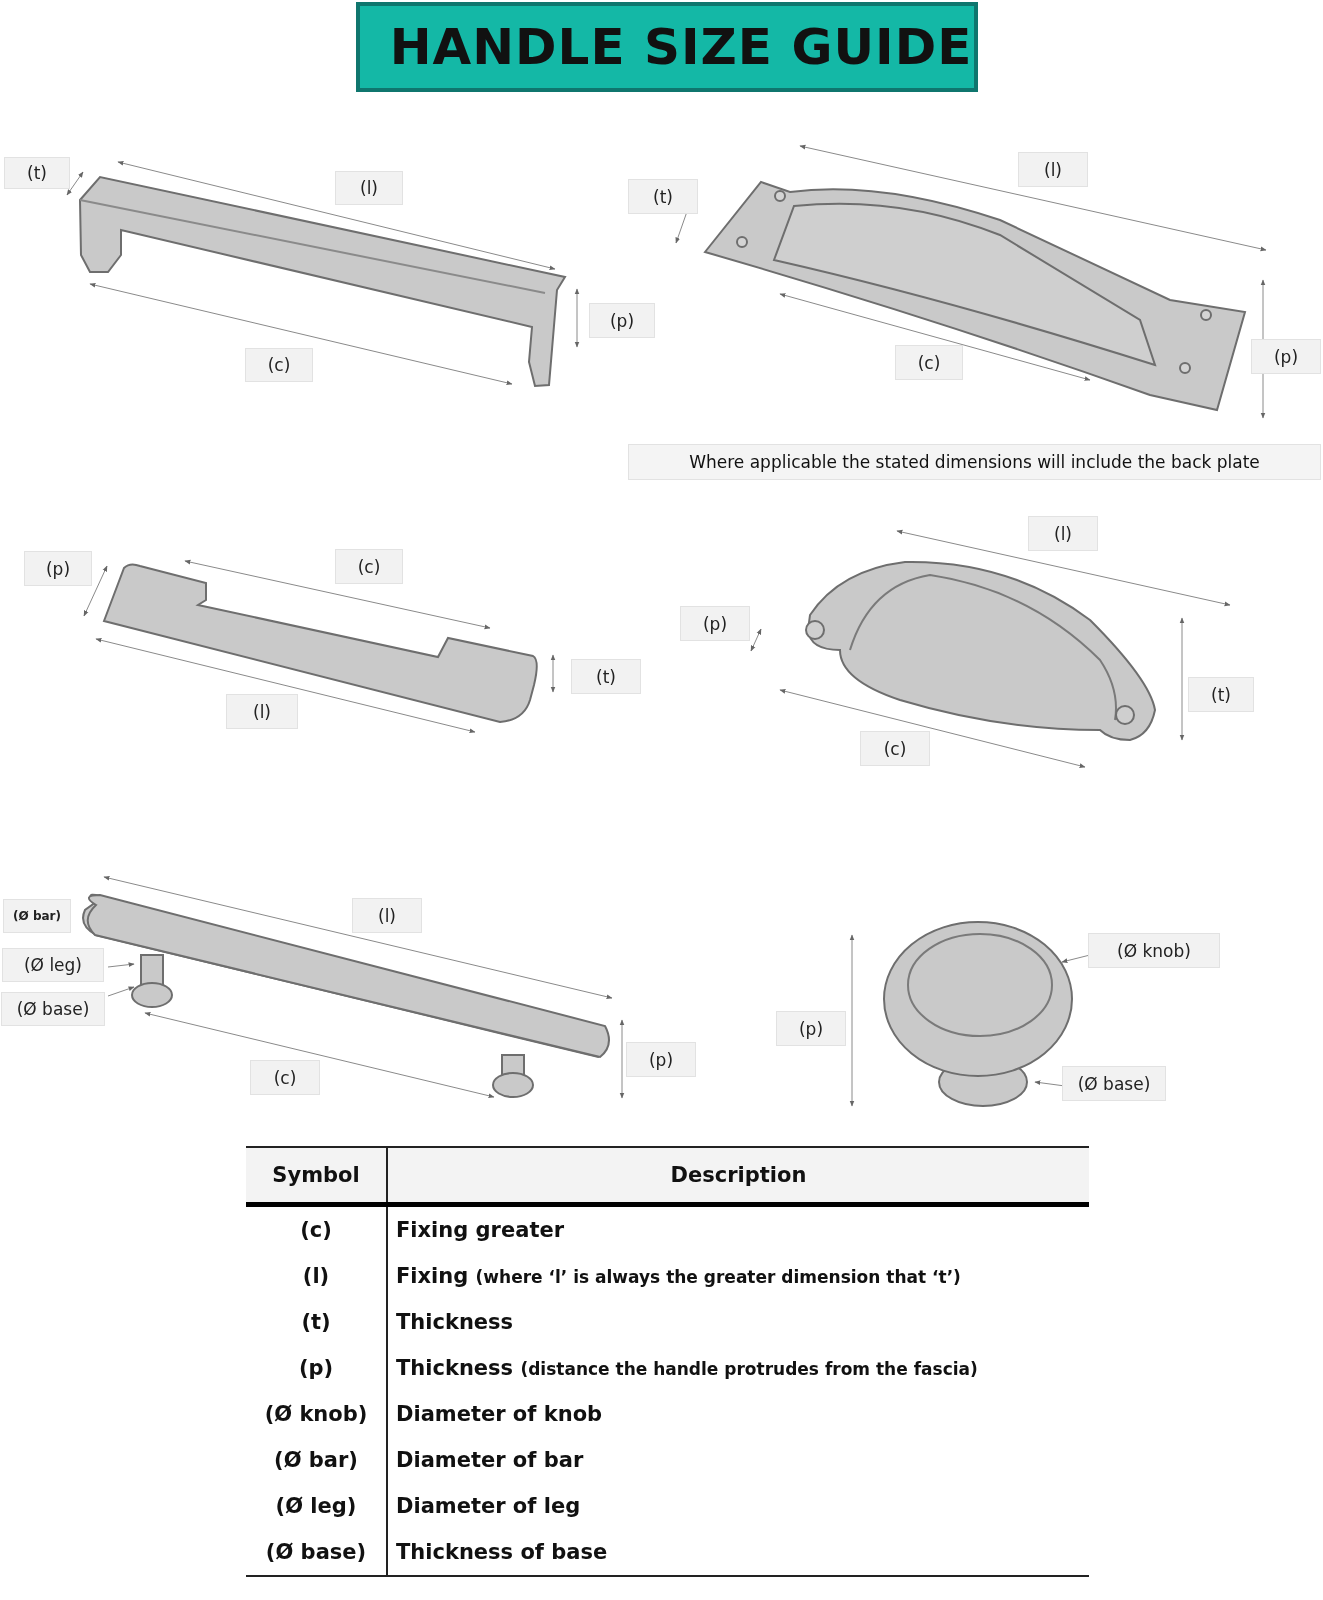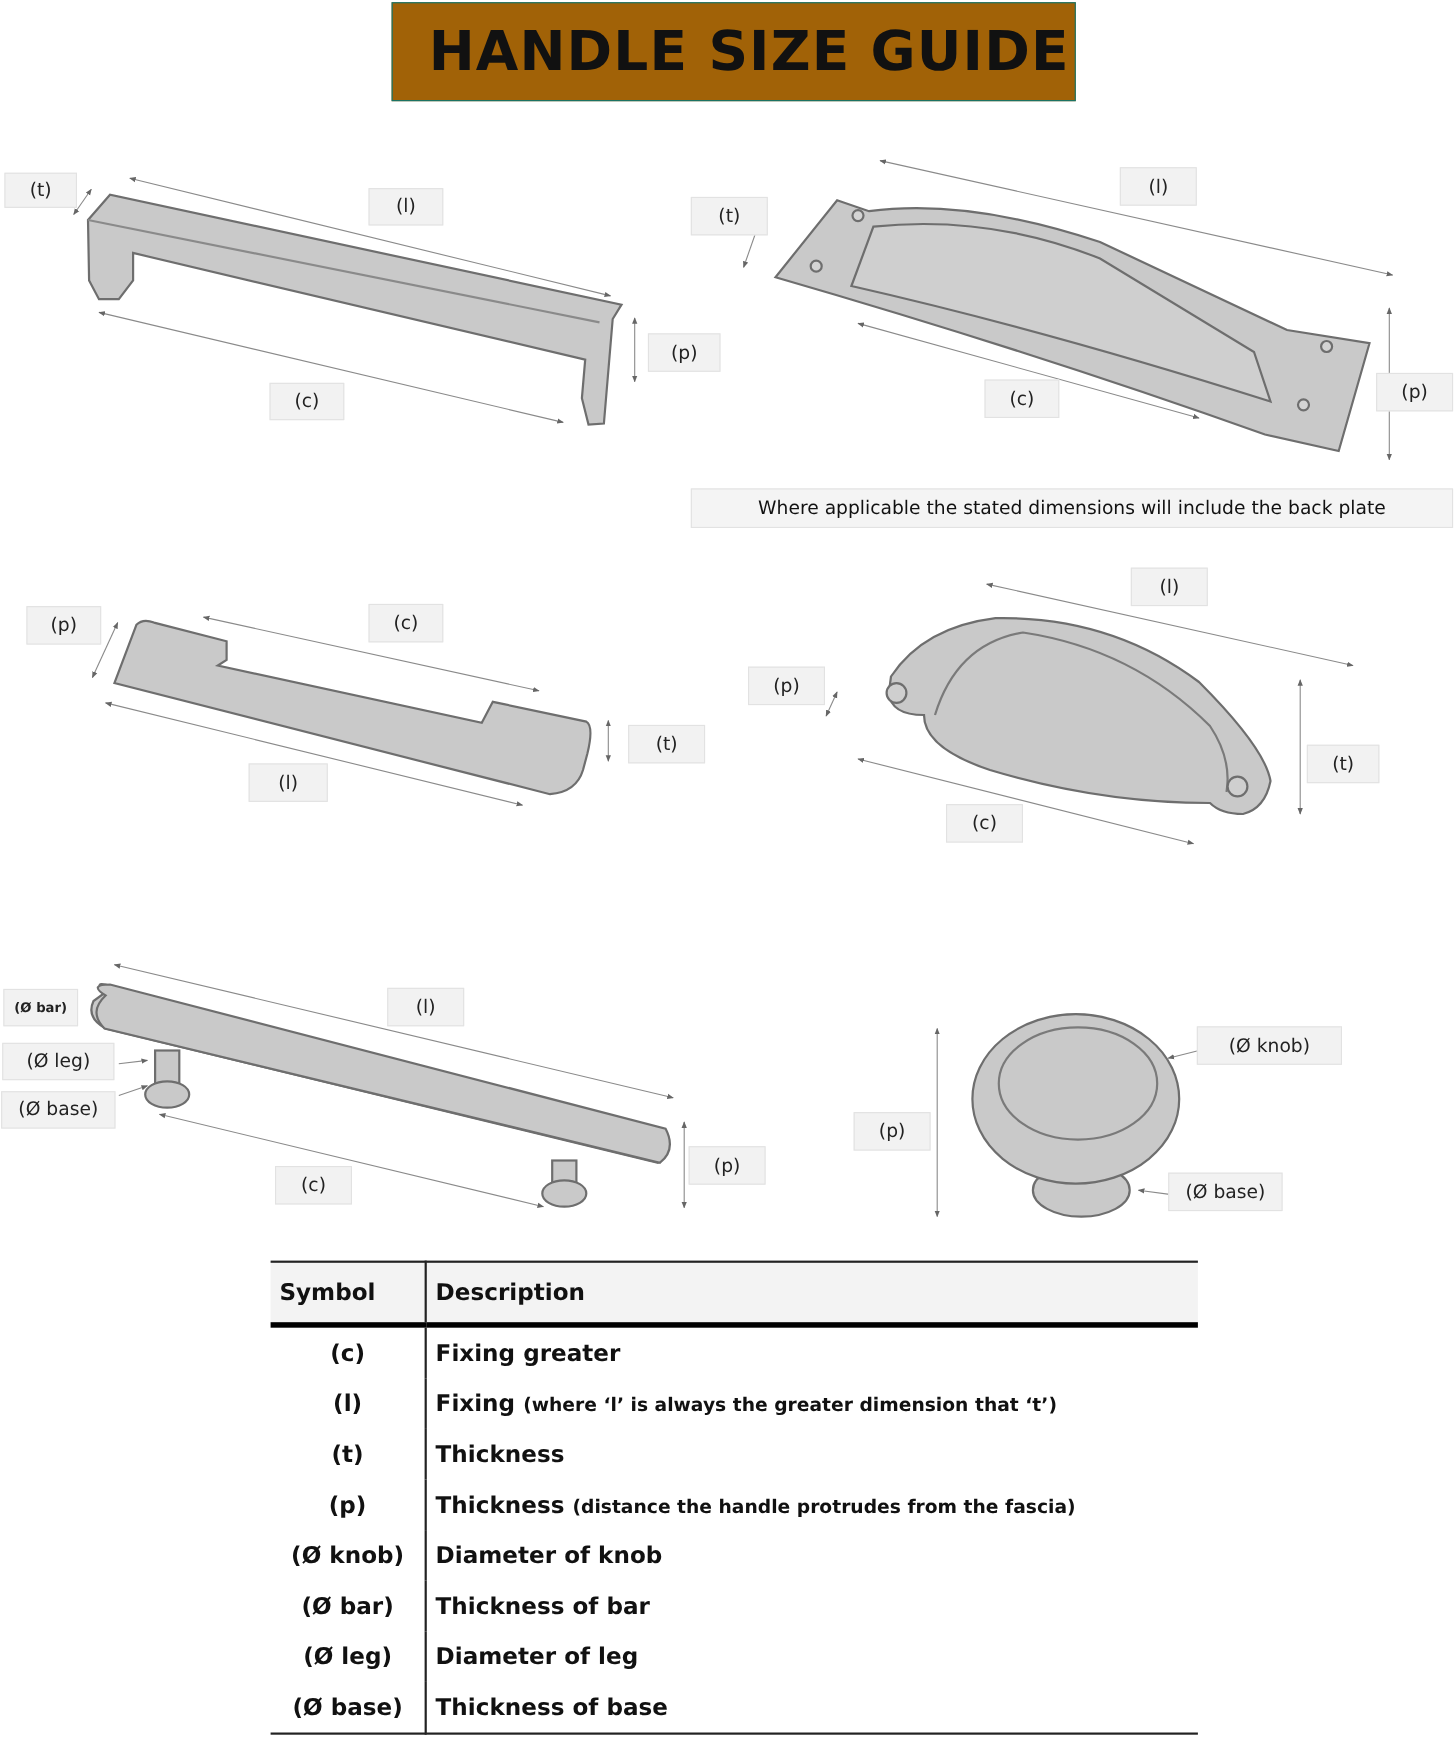--- a/index.html
+++ b/index.html
@@ -1,24 +1,24 @@
 <!DOCTYPE html>
 <html><head>
 <meta charset="utf-8">
 <style>
   html,body{margin:0;padding:0;background:#ffffff;}
   body{width:1323px;height:1600px;position:relative;overflow:hidden;font-family:"DejaVu Sans",sans-serif;color:#111;}
-  .title-box{position:absolute;left:356px;top:2px;width:622px;height:90px;background:#a16207;border:1px solid #0f766e;box-sizing:border-box;display:flex;align-items:center;justify-content:center;padding-left:28px;}
+  .title-box{position:absolute;left:356px;top:2px;width:622px;height:90px;background:#14b8a6;border:4px solid #0f766e;box-sizing:border-box;display:flex;align-items:center;justify-content:center;padding-left:28px;}
   .title-box span{font-family:"DejaVu Sans",sans-serif;font-weight:bold;font-size:50px;letter-spacing:1px;color:#111;}
   .lbl{position:absolute;background:#f2f2f2;border:1px solid #e2e2e2;box-sizing:border-box;display:flex;align-items:center;justify-content:center;font-family:"DejaVu Sans",sans-serif;font-size:17px;color:#222;}
   .lbl.small{font-size:12px;font-weight:bold;}
   .note{position:absolute;left:628px;top:444px;width:693px;height:36px;background:#f4f4f4;border:1px solid #e2e2e2;box-sizing:border-box;display:flex;align-items:center;justify-content:center;font-size:17px;color:#111;}
   svg.diagram{position:absolute;left:0;top:0;}
   table.legend{position:absolute;left:246px;top:1146px;width:843px;border-collapse:collapse;font-family:"DejaVu Sans",sans-serif;}
-  table.legend th{background:#f3f3f3;height:54px;font-size:21px;font-weight:bold;text-align:left;border-top:2px solid #222;border-bottom:5px solid #000;padding:0 8px;}
+  table.legend th{background:#f3f3f3;height:54px;font-size:21px;font-weight:bold;text-align:center;border-top:2px solid #222;border-bottom:5px solid #000;padding:0 8px;}
   table.legend th.sym{width:124px;border-right:2px solid #222;}
   table.legend td{font-size:21px;font-weight:bold;height:46px;padding:0 8px;}
   table.legend td.sym{text-align:center;border-right:2px solid #222;}
   table.legend td .note-inline{font-weight:bold;font-size:17px;text-align:right;}
   table.legend tr:last-child td{border-bottom:2px solid #222;}
 </style>
 </head>
 <body>
 
 <div class="title-box">
@@ -150,21 +150,21 @@
     <tr>
         <td class="sym">(p)</td>
         <td><span>Thickness</span> <span class="note-inline">(distance the handle protrudes from the fascia)</span></td>
       </tr>
     <tr>
         <td class="sym">(Ø knob)</td>
         <td><span>Diameter of knob</span></td>
       </tr>
     <tr>
         <td class="sym">(Ø bar)</td>
-        <td><span>Thickness of bar</span></td>
+        <td><span>Diameter of bar</span></td>
       </tr>
     <tr>
         <td class="sym">(Ø leg)</td>
         <td><span>Diameter of leg</span></td>
       </tr>
     <tr>
         <td class="sym">(Ø base)</td>
         <td><span>Thickness of base</span></td>
       </tr>
   </tbody>

